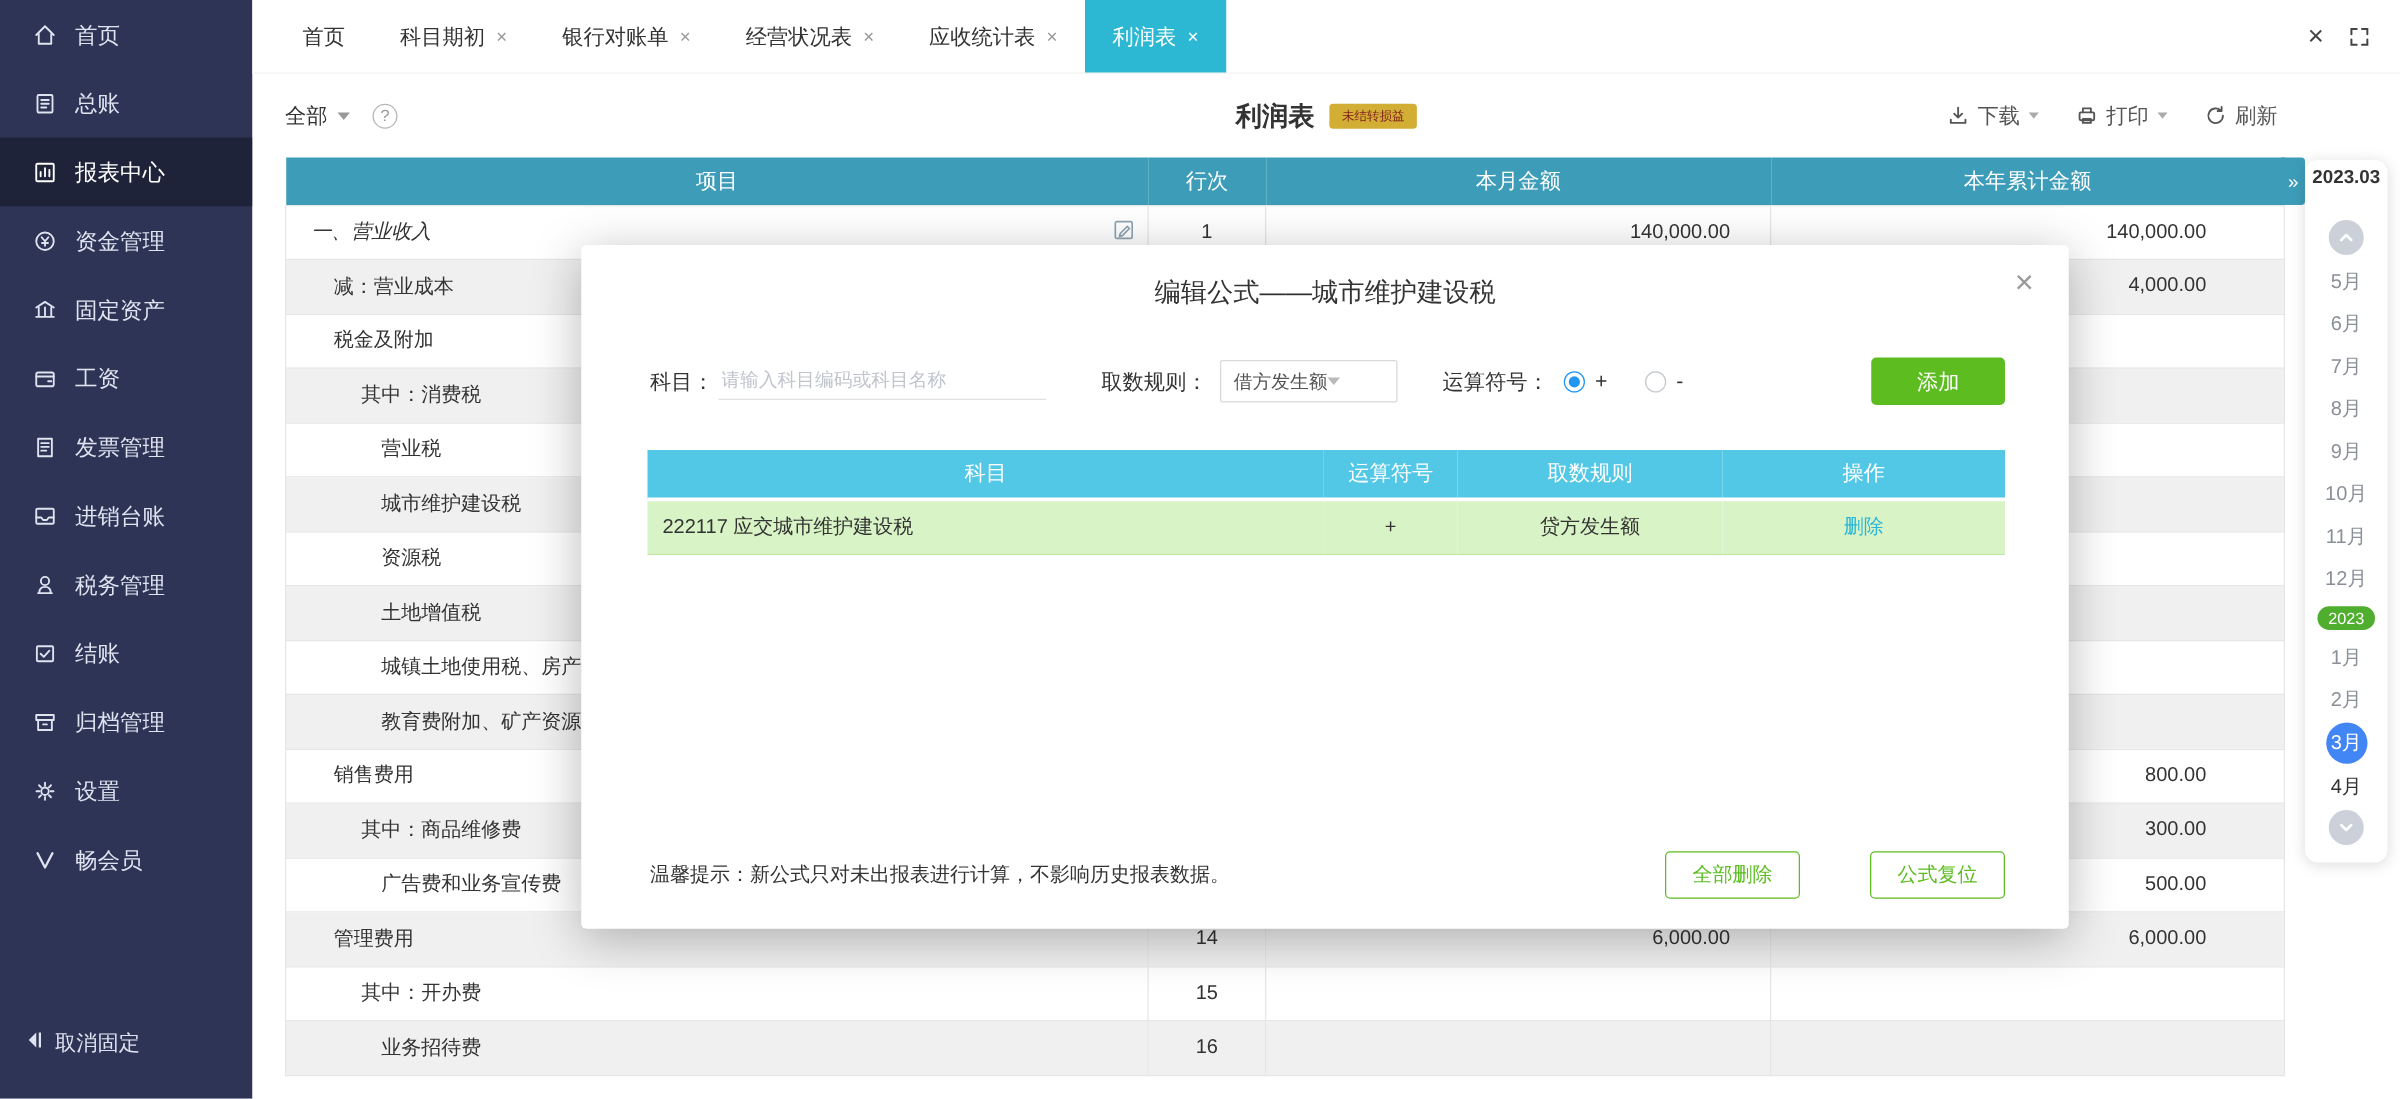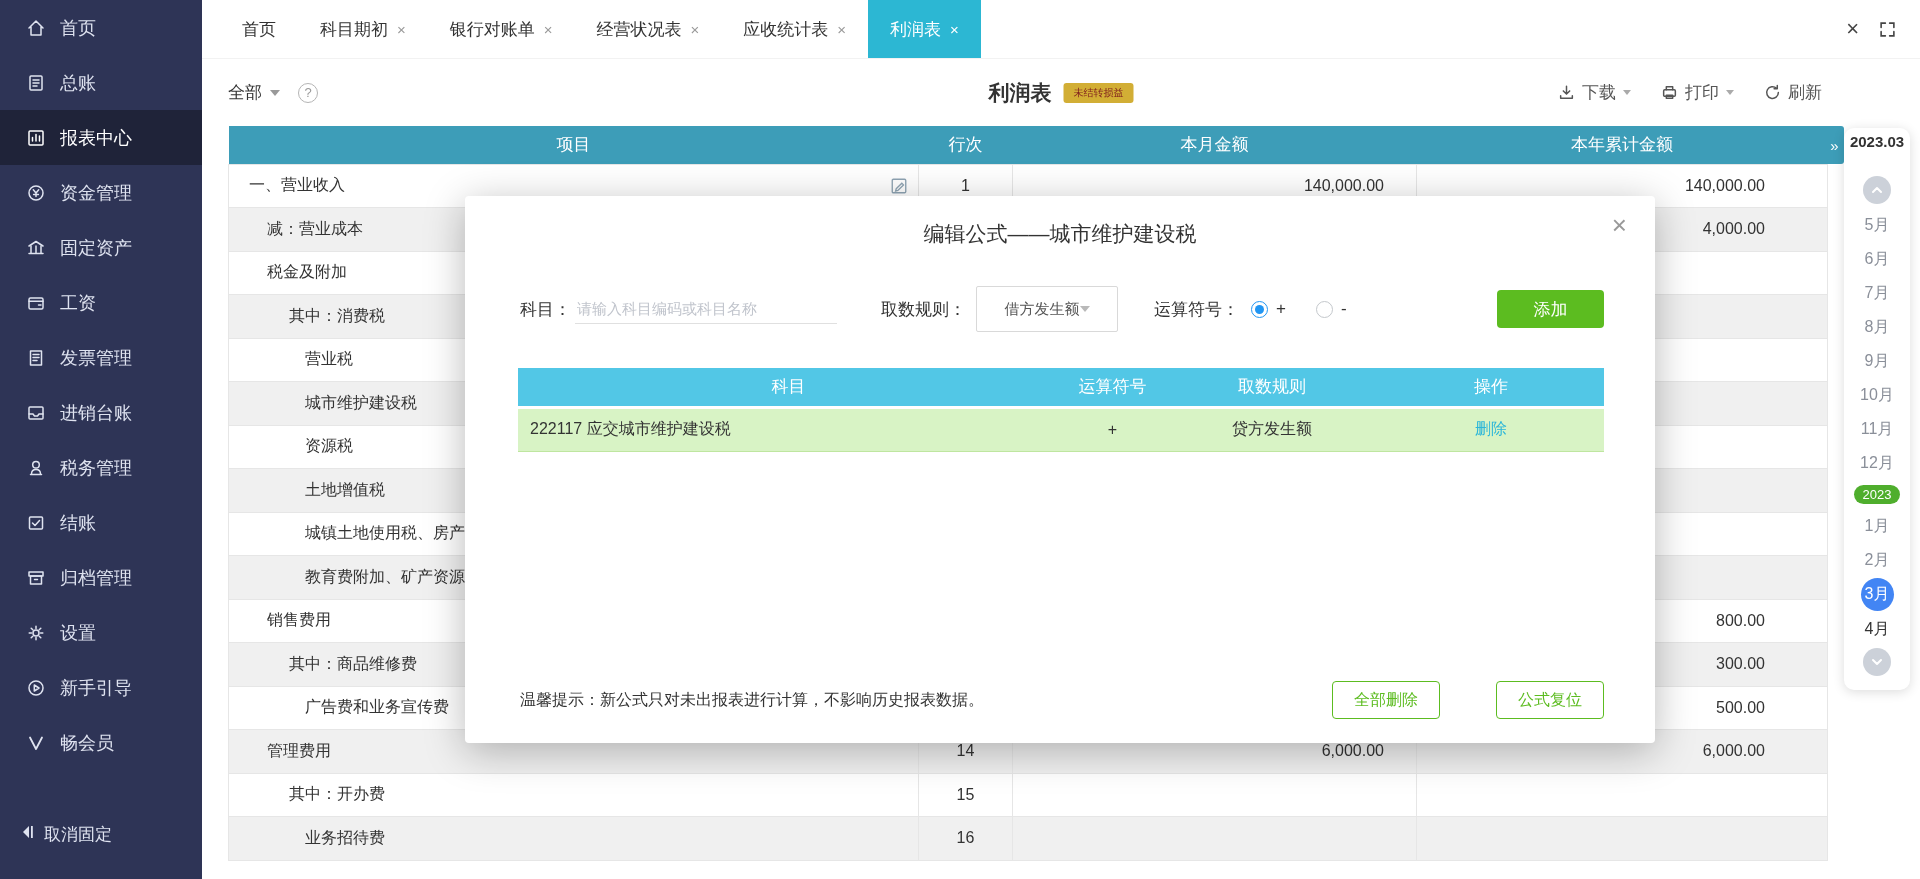--- a/index.html
+++ b/index.html
@@ -54,21 +54,21 @@
   table.report { width: 1599px; border-collapse: collapse; table-layout: fixed; }
   table.report th { background: #3d9db8; color: #fff; height: 38px; font-size: 17px; font-weight: normal; }
   table.report td { height: 43.5px; font-size: 16px; color: #333; border: 1px solid #e6e6e6; background: #fff; }
   table.report tbody tr:nth-child(even) td { background: #f0f0f0; }
   td.c-item { overflow: hidden; white-space: nowrap; }
   td.c-no { text-align: center; }
   td.c-month { text-align: right; padding-right: 32px; }
   td.c-year { text-align: right; padding-right: 62px; }
   .ind0 { padding-left: 20px; } .ind1 { padding-left: 38px; }
   .ind2 { padding-left: 60px; } .ind3 { padding-left: 76px; }
-  .cell-flex { display: flex; align-items: center; justify-content: space-between; }
+  .cell-flex { display: flex; align-items: flex-start; justify-content: space-between; font-style: italic; }
   .fx-icon { margin-right: 10px; cursor: pointer; flex-shrink: 0; }
   .fx-icon svg { width: 18px; height: 18px; display: block; }
 
   .collapse-handle { position: absolute; left: 1825px; top: 126px; width: 19px; height: 38px;
     background: #3d9db8; color: #fff; font-size: 15px; display: flex; align-items: center;
     justify-content: center; cursor: pointer; border-radius: 0 3px 3px 0; }
 
   
   .mpanel { position: absolute; left: 1844px; top: 128px; width: 66px; background: #fff;
     border-radius: 10px; box-shadow: 0 2px 12px rgba(0,0,0,0.14); display: flex;
@@ -89,22 +89,22 @@
   .dialog { position: absolute; left: 465px; top: 196px; width: 1190px; height: 547px;
     background: #fff; border-radius: 4px; box-shadow: 0 8px 40px rgba(0,0,0,0.28); z-index: 10; }
   .dlg-title { text-align: center; font-size: 21px; font-weight: 500; color: #333; padding-top: 24px; }
   .dlg-close { position: absolute; right: 28px; top: 16px; font-size: 26px; color: #999; cursor: pointer; line-height: 1; }
   .dlg-form { display: flex; align-items: center; margin: 38px 51px 0 55px; font-size: 17px; color: #333; }
   .dlg-input { width: 262px; border: none; border-bottom: 1px solid #e0e0e0; font-size: 15px;
     padding: 6px 2px; color: #333; outline: none; margin-left: 4px;
     font-family: "Liberation Sans", "DejaVu Sans", sans-serif; }
   .dlg-input::placeholder { color: #c0c4cc; }
   .lbl-rule { margin-left: 44px; }
-  .dlg-select { width: 142px; height: 46px; border: 1px solid #d9d9d9; border-radius: 2px;
-    display: flex; align-items: center; justify-content: center; padding: 0 10px;
+  .dlg-select { width: 142px; height: 34px; border: 1px solid #d9d9d9; border-radius: 2px;
+    display: flex; align-items: center; justify-content: flex-start; padding: 0 10px;
     font-size: 15px; color: #555; margin-left: 10px; cursor: pointer; }
   .dlg-select .caret { border-top-color: #b9b9b9; }
   .lbl-op { margin-left: 36px; }
   .radio-group { display: flex; align-items: center; gap: 30px; margin-left: 12px; }
   .radio-opt { display: flex; align-items: center; gap: 8px; cursor: pointer; }
   .radio { width: 17px; height: 17px; border-radius: 50%; border: 1px solid #c4c8cc; position: relative; background:#fff; }
   .radio.checked { border-color: #2196f3; }
   .radio.checked::after { content: ""; position: absolute; left: 3px; top: 3px; width: 9px; height: 9px;
     border-radius: 50%; background: #2196f3; }
   .btn-add { margin-left: auto; width: 107px; height: 38px; background: #5cbc20; color: #fff;
@@ -209,27 +209,20 @@
       <span>归档管理</span>
     </div>
     <div class="side-item">
       <svg viewBox="0 0 20 20" fill="none" stroke="#dfe3f0" stroke-width="1.5" stroke-linecap="round" stroke-linejoin="round">
           <circle cx="10" cy="10" r="3"></circle>
           <path d="M10 3.2v2.3 M10 14.5v2.3 M3.2 10h2.3 M14.5 10h2.3 M5.2 5.2l1.6 1.6 M13.2 13.2l1.6 1.6 M14.8 5.2l-1.6 1.6 M6.8 13.2l-1.6 1.6"></path>
         </svg>
       <span>设置</span>
     </div>
     <div class="side-item">
-      <svg viewBox="0 0 20 20" fill="none" stroke="#dfe3f0" stroke-width="1.5" stroke-linecap="round" stroke-linejoin="round">
-          <circle cx="10" cy="10" r="7"></circle>
-          <path d="M8.3 7 L13 10 L8.3 13 Z"></path>
-        </svg>
-      <span>新手引导</span>
-    </div>
-    <div class="side-item">
       <svg viewBox="0 0 20 20" fill="none" stroke="#dfe3f0" stroke-width="1.8" stroke-linecap="round" stroke-linejoin="round">
           <path d="M4 4.5 L10 16 L16 4.5"></path>
         </svg>
       <span>畅会员</span>
     </div>
     <div class="pin-item">
       <svg width="18" height="18" viewBox="0 0 18 18">
           <path d="M11 3 L5 9 L11 15 Z" fill="#dfe3f0"></path>
           <rect x="13" y="3" width="1.8" height="12" fill="#dfe3f0"></rect>
         </svg>

